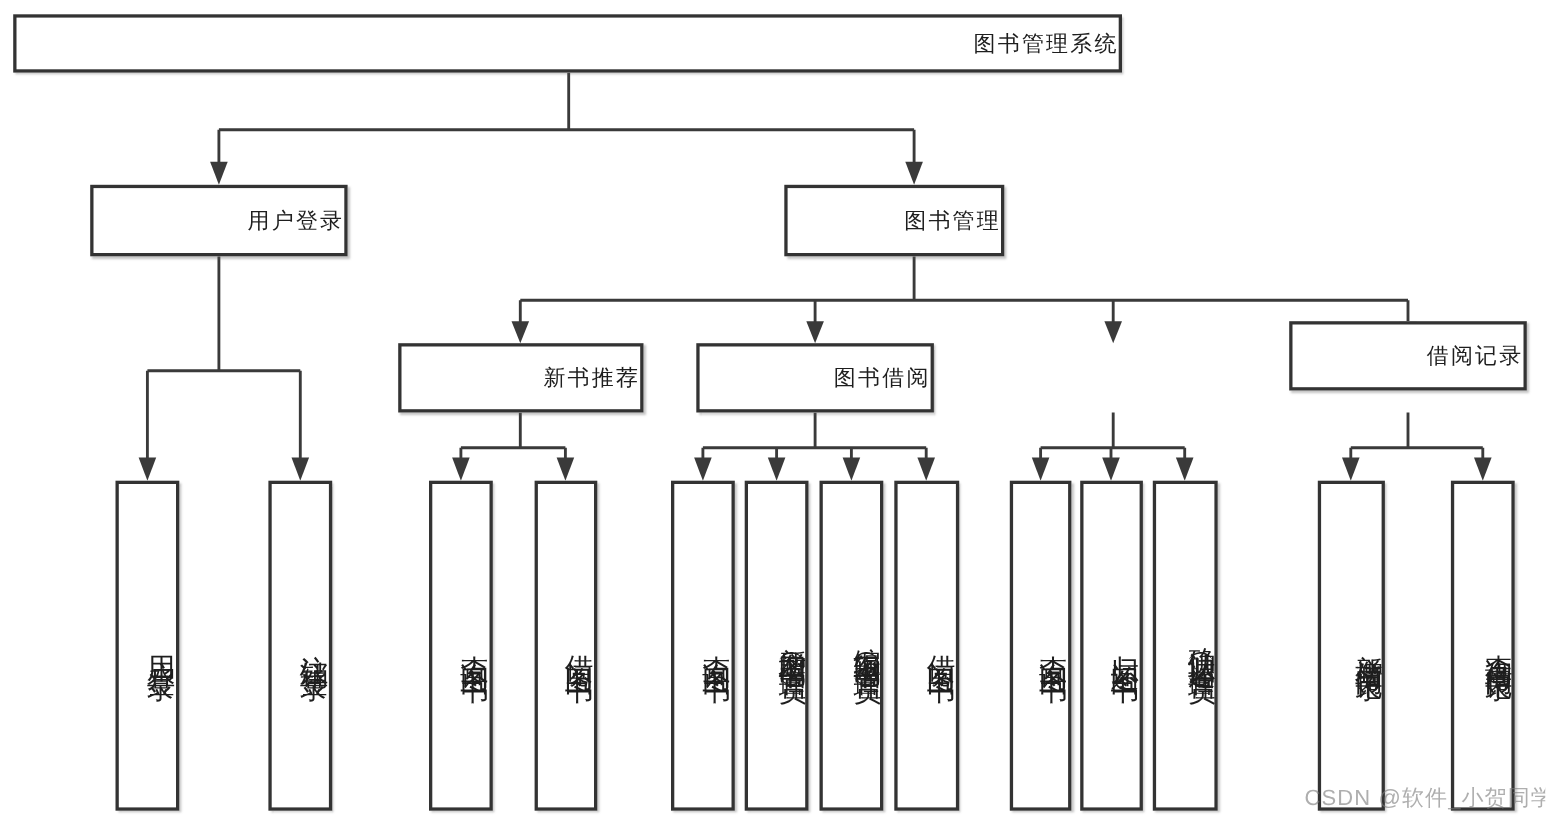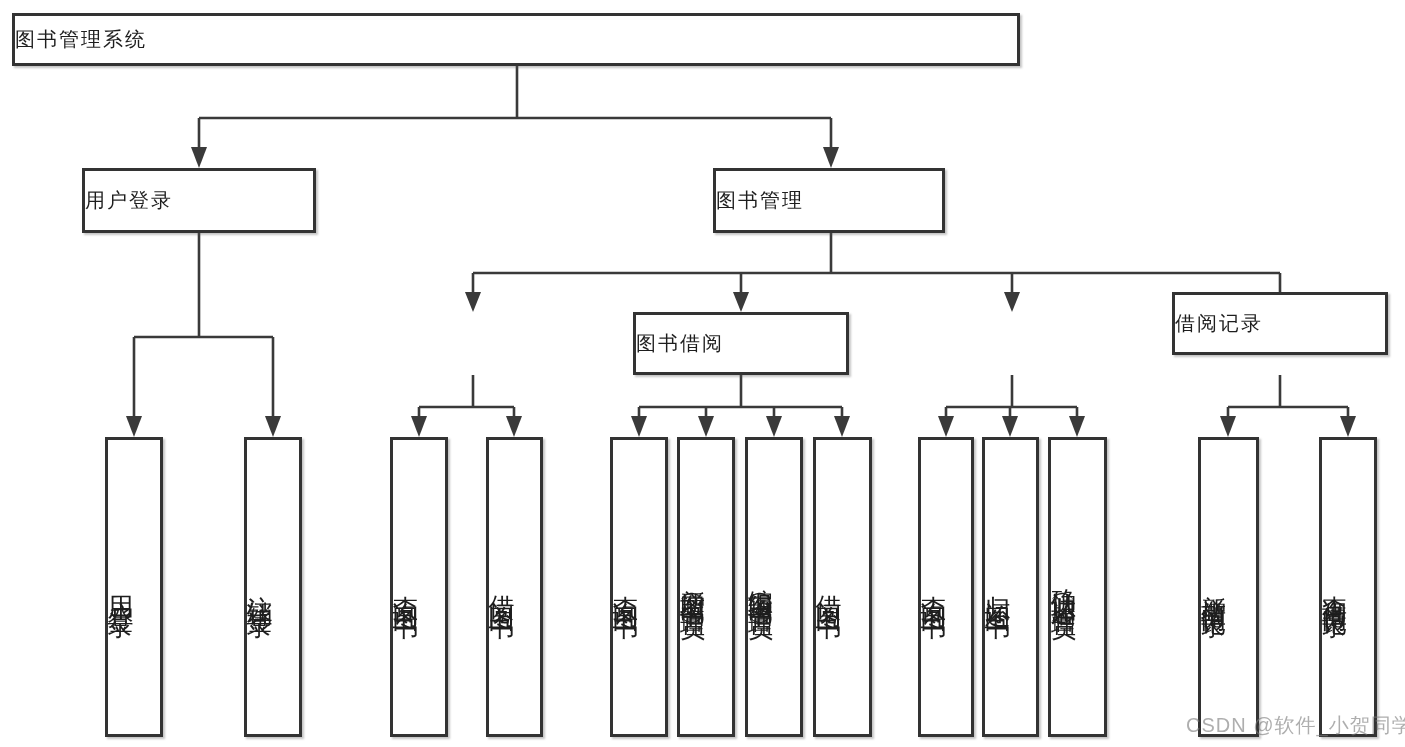--- a/index.html
+++ b/index.html
@@ -3,21 +3,21 @@
 <meta charset="utf-8">
 <style>
   html,body{margin:0;padding:0;background:#ffffff;}
   #stage{
     position:relative;width:1405px;height:747px;background:#ffffff;
     font-family:"Liberation Sans",sans-serif;color:#1e1e1e;overflow:hidden;
   }
   #wires{position:absolute;left:0;top:0;width:1405px;height:747px;}
   .box{
     position:absolute;box-sizing:border-box;background:#ffffff;
-    border:3px solid #333333;display:flex;align-items:center;justify-content:flex-start;
+    border:3px solid #333333;display:flex;align-items:center;justify-content:flex-end;
     box-shadow:2px 2px 2px rgba(90,90,90,0.35);
   }
   .hlabel{font-size:20px;letter-spacing:2px;white-space:nowrap;}
   .vbox .vlabel{
     writing-mode:vertical-rl;text-orientation:mixed;
     font-size:26px;letter-spacing:6px;line-height:1;white-space:nowrap;
   }
   .vbox.tight .vlabel{letter-spacing:4px;font-size:25px;}
   #watermark{
     position:absolute;left:1186px;top:712px;font-size:20px;
@@ -69,24 +69,27 @@
     </g>
   </svg>
 
   <div class="box" style="left:12px;top:13px;width:1008px;height:53px;">
     <span class="hlabel">图书管理系统</span>
   </div>
 
   <div class="box" style="left:82px;top:168px;width:234px;height:65px;">
     <span class="hlabel">用户登录</span>
   </div>
-  <div class="box" style="left:713px;top:168px;width:232px;height:65px;">
+  <div class="box" style="left:713px;top:168px;width:200px;height:65px;">
     <span class="hlabel">图书管理</span>
   </div>
 
+  <div class="box" style="left:362px;top:312px;width:223px;height:63px;">
+    <span class="hlabel">新书推荐</span>
+  </div>
   <div class="box" style="left:633px;top:312px;width:216px;height:63px;">
     <span class="hlabel">图书借阅</span>
   </div>
   <div class="box" style="left:1172px;top:292px;width:216px;height:63px;">
     <span class="hlabel">借阅记录</span>
   </div>
 
   <div class="box vbox" style="left:105px;top:437px;width:58px;height:300px;">
     <span class="vlabel">用户登录</span>
   </div>

